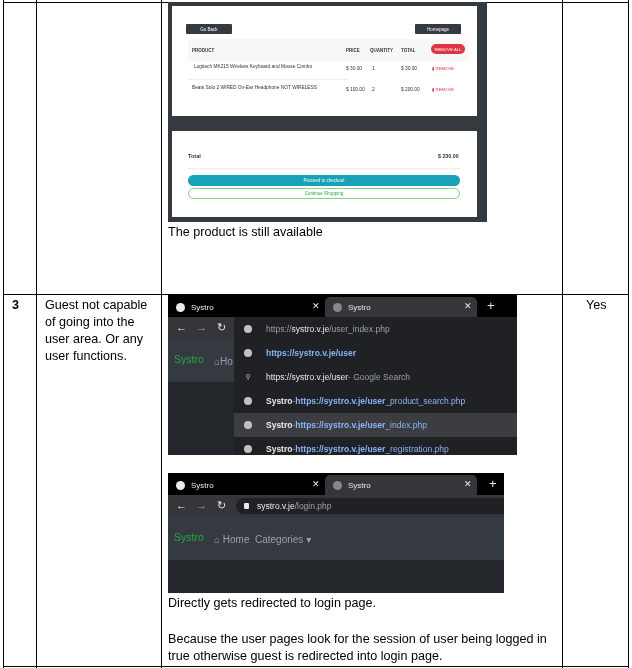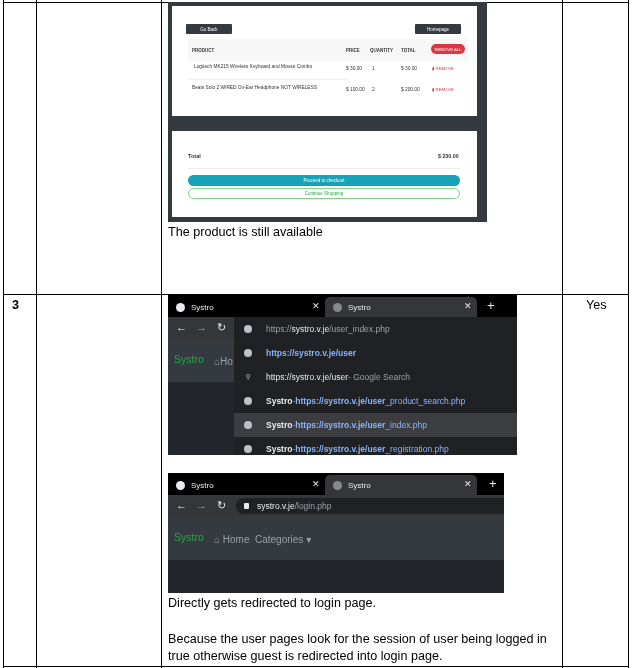--- a/index.html
+++ b/index.html
@@ -100,20 +100,21 @@
       <div class="td" style="left:266px;top:22px;font-weight:bold;font-size:5.3px">$ 230.00</div>
       <div style="position:absolute;left:16px;top:37px;width:272px;height:1px;background:#eee"></div>
       <div class="checkout">Proceed to checkout</div>
       <div class="continue">Continue Shopping</div>
     </div>
   </div>
 
   <div class="txt" style="left:168px;top:224px">The product is still available</div>
 
   <div class="txt bold" style="left:12px;top:297px">3</div>
+  <div class="txt" style="left:45px;top:297px;width:114px">Guest not capable of going into the user area. Or any user functions.</div>
   <div class="txt" style="left:586px;top:297px">Yes</div>
 
   <div class="shot2">
     <div class="tabbar">
       <div class="tab" style="left:0;width:150px">
         <span class="tab-icon"></span>
         <span>Systro</span>
       </div>
       <div class="tab-x" style="left:144px;top:6px">✕</div>
       <div class="tab active" style="left:157px;width:152px">

